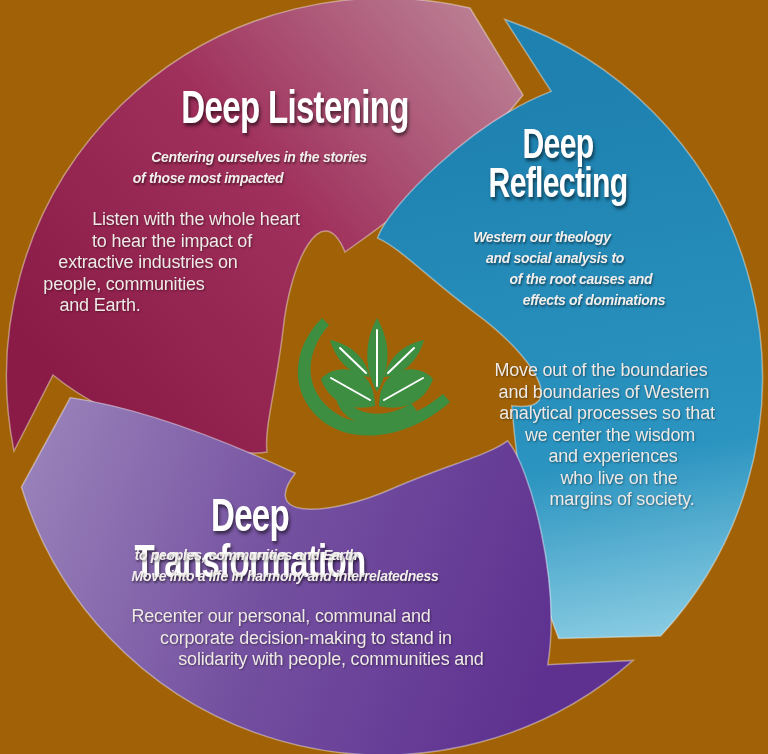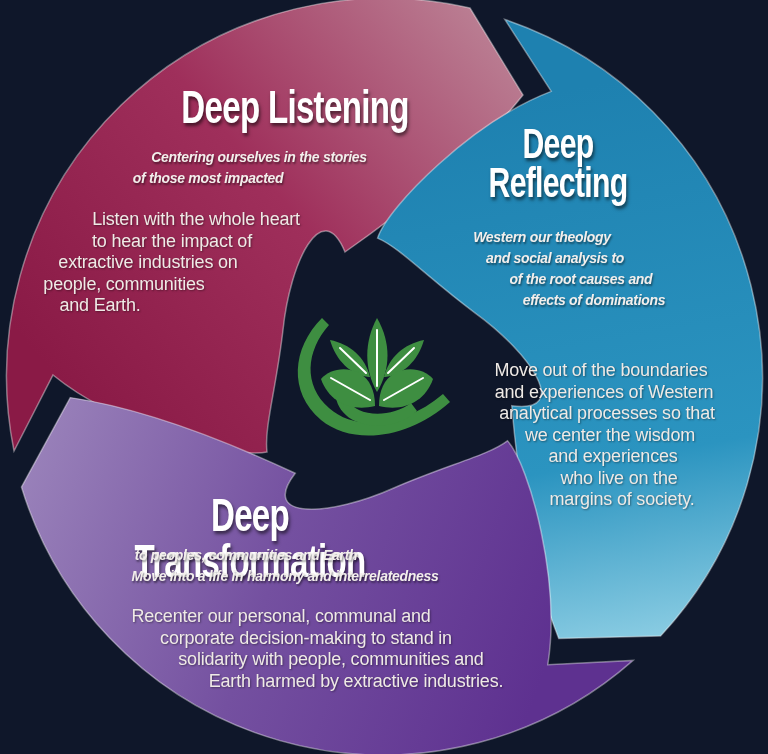--- a/index.html
+++ b/index.html
@@ -1,17 +1,17 @@
 <!DOCTYPE html>
 <html><head>
 <meta charset="utf-8">
 <style>
   html,body { margin:0; padding:0; background:#000; }
   .stage {
-    position:relative; width:768px; height:754px; background:#0f172a;
+    position:relative; width:768px; height:754px; background:#a16207;
     font-family:"Liberation Sans", sans-serif; overflow:hidden;
   }
   svg.shapes { position:absolute; left:0; top:0; }
   .tblock { position:absolute; text-align:center; color:#ffffff; }
   .line { transform: translateX(calc(var(--drift, 0px) * var(--i, 0))); }
   .title {
     font-weight:bold; color:#ffffff; letter-spacing:-1px;
     text-shadow:2px 3px 4px rgba(0,0,0,0.55);
     transform:scaleX(0.72); transform-origin:center;
   }
@@ -107,35 +107,34 @@
       <div class="line" style="--i: 1;">Reflecting</div>
     </div>
   <div class="tblock sub" id="s-reflecting">
       <div class="line" style="--i: 0;">Western our theology</div>
       <div class="line" style="--i: 1;">and social analysis to</div>
       <div class="line" style="--i: 3;">of the root causes and</div>
       <div class="line" style="--i: 4;">effects of dominations</div>
     </div>
   <div class="tblock body" id="b-reflecting">
       <div class="line" style="--i: 0;">Move out of the boundaries</div>
-      <div class="line" style="--i: 1;">and experiences of Western</div>
+      <div class="line" style="--i: 1;">and boundaries of Western</div>
       <div class="line" style="--i: 2;">analytical processes so that</div>
       <div class="line" style="--i: 3;">we center the wisdom</div>
       <div class="line" style="--i: 4;">and experiences</div>
       <div class="line" style="--i: 6;">who live on the</div>
       <div class="line" style="--i: 7;">margins of society.</div>
     </div>
 
   <div class="tblock title" id="t-transformation">
       <div class="line" style="--i: 0;">Deep Transformation</div>
     </div>
   <div class="tblock sub" id="s-transformation">
       <div class="line" style="--i: 1;">to peoples, communities and Earth</div>
       <div class="line" style="--i: 0;">Move into a life in harmony and interrelatedness</div>
     </div>
   <div class="tblock body" id="b-transformation">
       <div class="line" style="--i: 0;">Recenter our personal, communal and</div>
       <div class="line" style="--i: 1;">corporate decision-making to stand in</div>
       <div class="line" style="--i: 2;">solidarity with people, communities and</div>
-      <div class="line" style="--i: 3;">Earth harmed by extractive industries.</div>
     </div>
 
 </div>
 
 </body></html>

